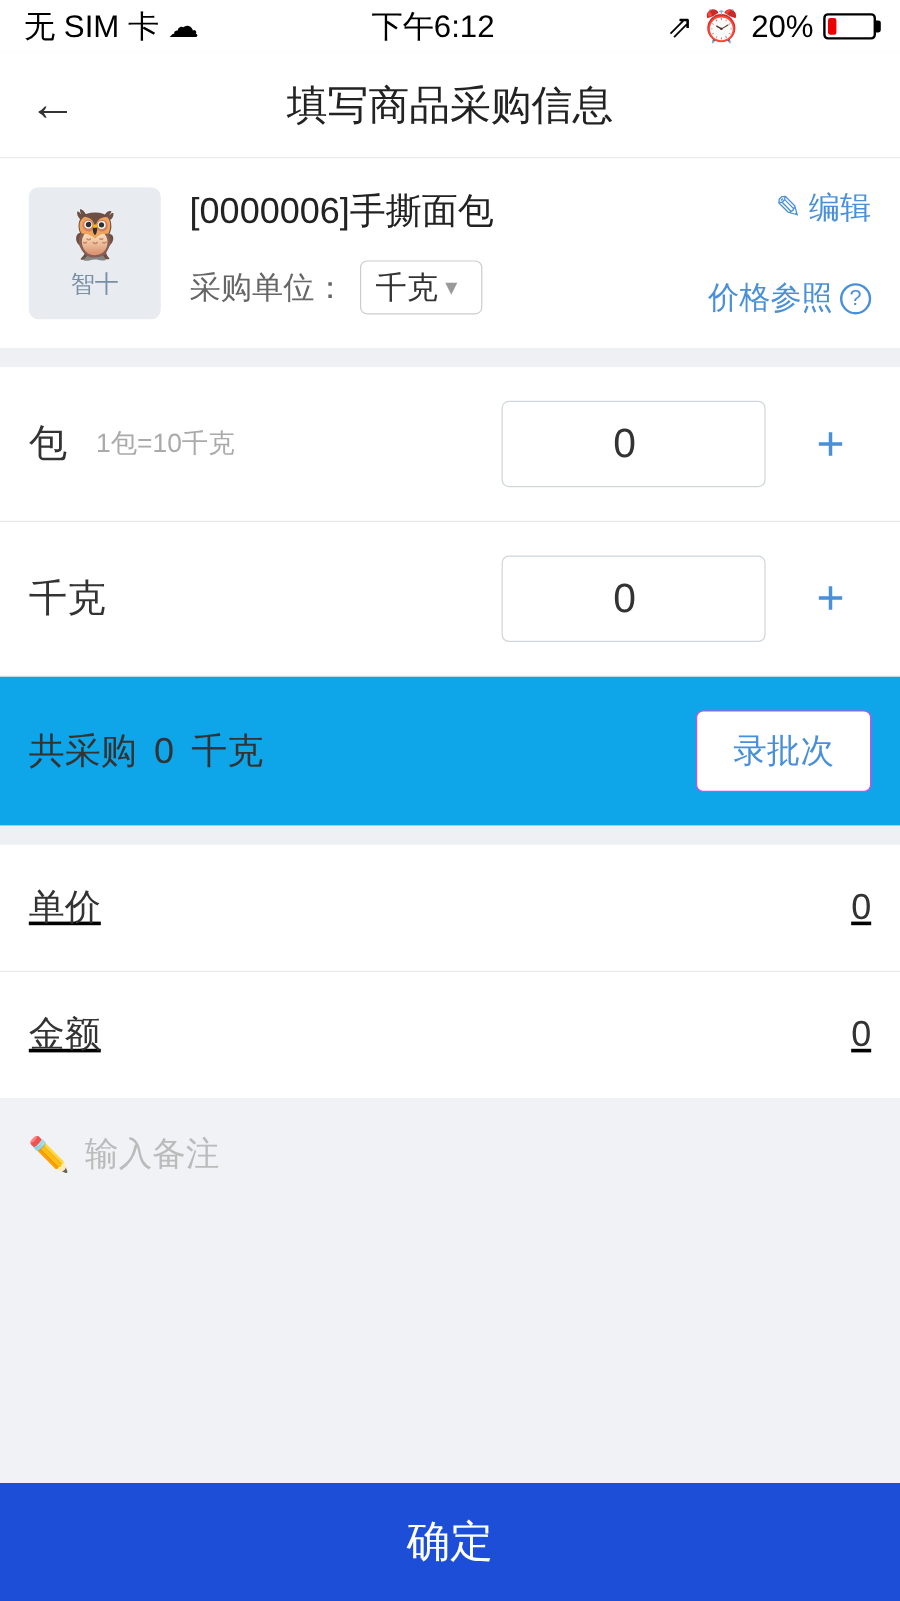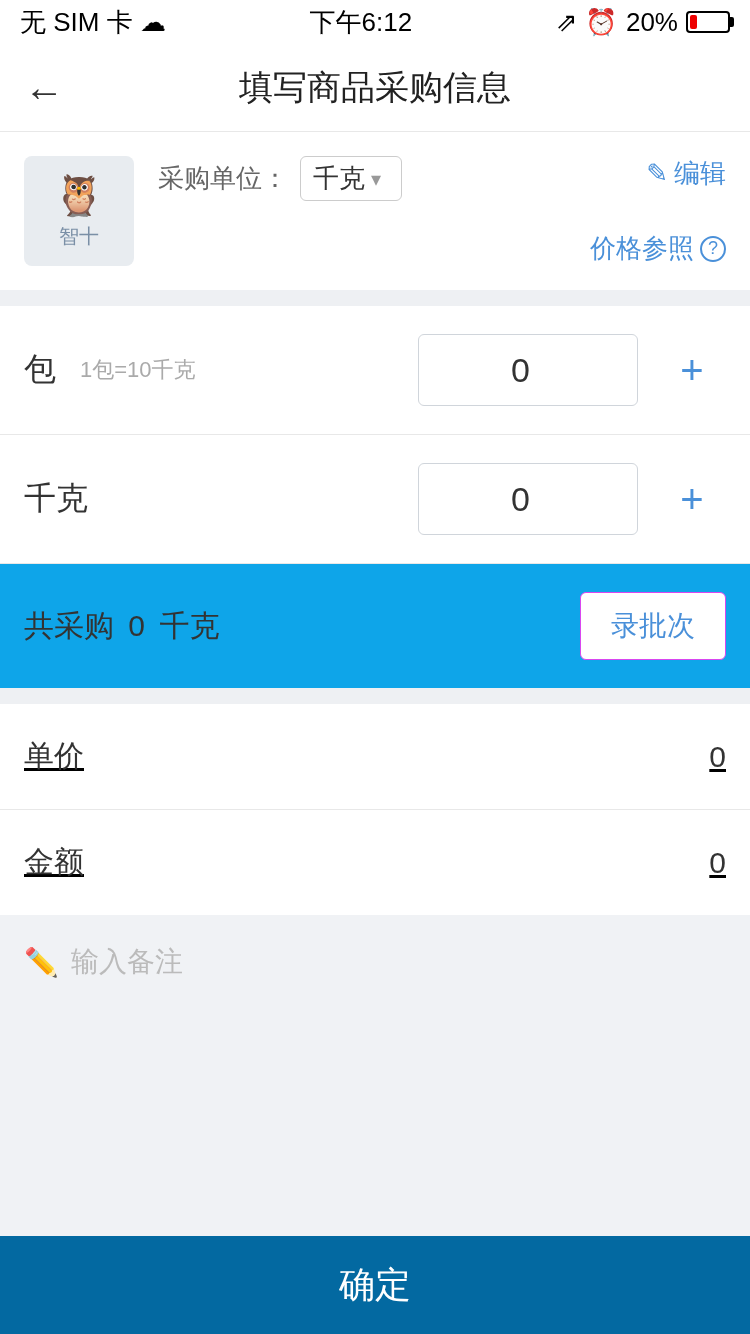--- a/index.html
+++ b/index.html
@@ -237,21 +237,21 @@
       min-height: 200px;
     }
 
     
     .confirm-btn-wrap {
       position: fixed;
       bottom: 0;
       left: 0;
       width: 750px;
       height: 98px;
-      background: #0369a1;
+      background: #1d4ed8;
       display: flex;
       align-items: center;
       justify-content: center;
       cursor: pointer;
     }
     .confirm-btn-label {
       font-size: 36px;
       color: #fff;
       font-weight: 500;
     }
@@ -287,20 +287,21 @@
     <span class="nav-back">←</span>
     <span class="nav-title">填写商品采购信息</span>
   </div>
 
   <div class="product-card">
     <div class="product-thumb">
       <span class="owl-icon">🦉</span>
       <span class="owl-label">智十</span>
     </div>
     <div class="product-info">
+      <div class="product-name">[0000006]手撕面包</div>
       <div class="product-unit-row">
         <span>采购单位：</span>
         <div class="unit-dropdown">
           <span>千克</span>
           <span class="unit-arrow">▾</span>
         </div>
       </div>
     </div>
     <span class="edit-btn">
       <span>✎</span>

